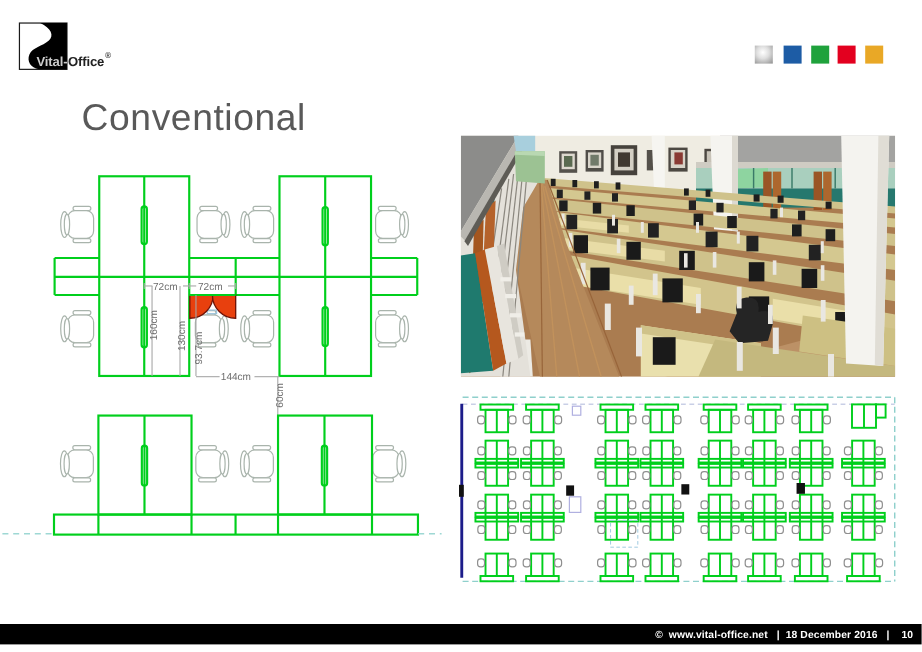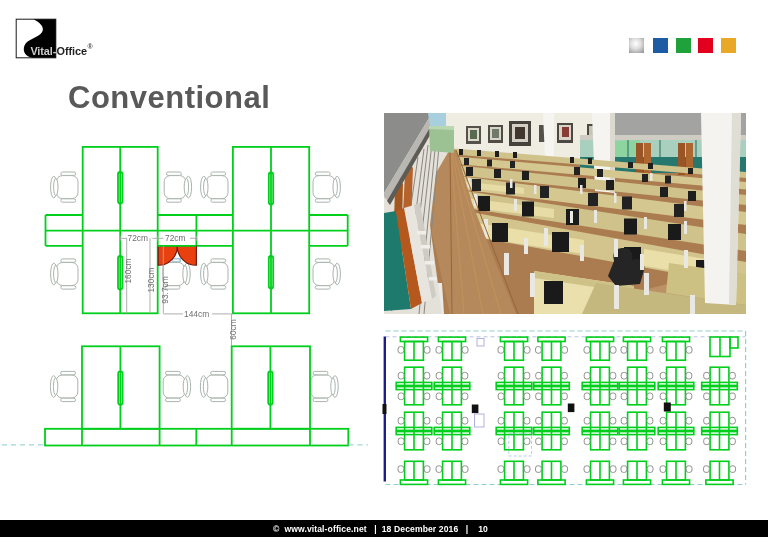--- a/index.html
+++ b/index.html
@@ -23,21 +23,21 @@
 <div class="abs" style="left:629px;top:38px;width:14.5px;height:15px;background:radial-gradient(circle at 45% 38%, #ffffff 0%, #dedede 42%, #8e8e8e 100%);"></div>
 
 <div class="abs" style="left:653px;top:38px;width:14.5px;height:15px;background:#1d5ca5;"></div>
 
 <div class="abs" style="left:676px;top:38px;width:14.5px;height:15px;background:#1fa23c;"></div>
 
 <div class="abs" style="left:698px;top:38px;width:14.5px;height:15px;background:#e3001f;"></div>
 
 <div class="abs" style="left:721px;top:38px;width:14.5px;height:15px;background:#e9a826;"></div>
 
-<div class="abs" style="left:68px;top:80px;font-size:31px;font-weight:bold;color:#595959;letter-spacing:0.5px;">Conventional</div>
+<div class="abs" style="left:68px;top:80px;font-size:31px;font-weight:normal;color:#595959;letter-spacing:0.5px;">Conventional</div>
 
 <svg class="abs" style="left:0;top:0;" width="768" height="543" viewBox="0 0 768 543">
   <defs>
 
     <g id="chairR" fill="none" stroke="#a9b4ac" stroke-width="1">
       <rect x="0" y="0" width="21.6" height="23" rx="6" fill="#ffffff"></rect>
       <rect x="4.5" y="-3.6" width="14.8" height="3.4" rx="1.6" fill="#ffffff"></rect>
       <rect x="4.5" y="23.2" width="14.8" height="3.4" rx="1.6" fill="#ffffff"></rect>
       <ellipse cx="-2.6" cy="11.5" rx="3.2" ry="10.8" fill="#ffffff"></ellipse>
       <ellipse cx="-0.6" cy="11.5" rx="2.2" ry="8.6" fill="#ffffff"></ellipse>
@@ -475,15 +475,15 @@
   <rect x="508.8" y="433.6" width="22.7" height="22.4" fill="none" stroke="#9cc8e0" stroke-width="0.8" stroke-dasharray="3,2"></rect>
 
   <rect x="477" y="338.5" width="7" height="7.5" fill="none" stroke="#b0b0e0" stroke-width="1"></rect>
   <rect x="474.5" y="414" width="9.5" height="13" fill="none" stroke="#b0b0e0" stroke-width="1"></rect>
 
   <rect x="382.5" y="404" width="4" height="10" fill="#111111"></rect>
 </svg>
 
 <div class="abs" style="left:0;top:519.5px;width:768px;height:17px;background:#000000;"></div>
 
-<div class="abs" style="left:0;top:523.5px;width:761px;text-align:center;font-size:8.6px;font-weight:bold;color:#ffffff;letter-spacing:0.1px;">©&nbsp;&nbsp;www.vital-office.net&nbsp;&nbsp;&nbsp;|&nbsp;&nbsp;18 December 2016&nbsp;&nbsp;&nbsp;|&nbsp;&nbsp;&nbsp;&nbsp;10</div>
+<div class="abs" style="left:0;top:523.5px;width:761px;text-align:right;font-size:8.6px;font-weight:bold;color:#ffffff;letter-spacing:0.1px;">©&nbsp;&nbsp;www.vital-office.net&nbsp;&nbsp;&nbsp;|&nbsp;&nbsp;18 December 2016&nbsp;&nbsp;&nbsp;|&nbsp;&nbsp;&nbsp;&nbsp;10</div>
 
 </div>
 
 </body></html>

